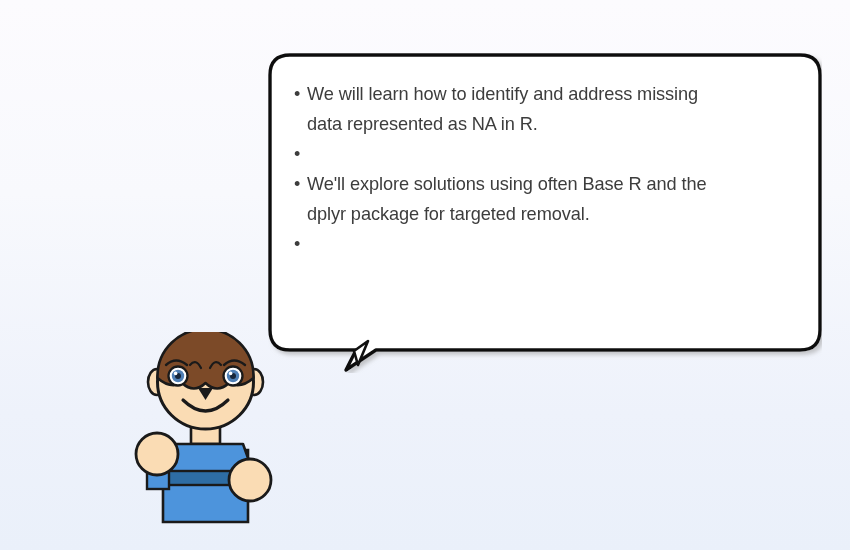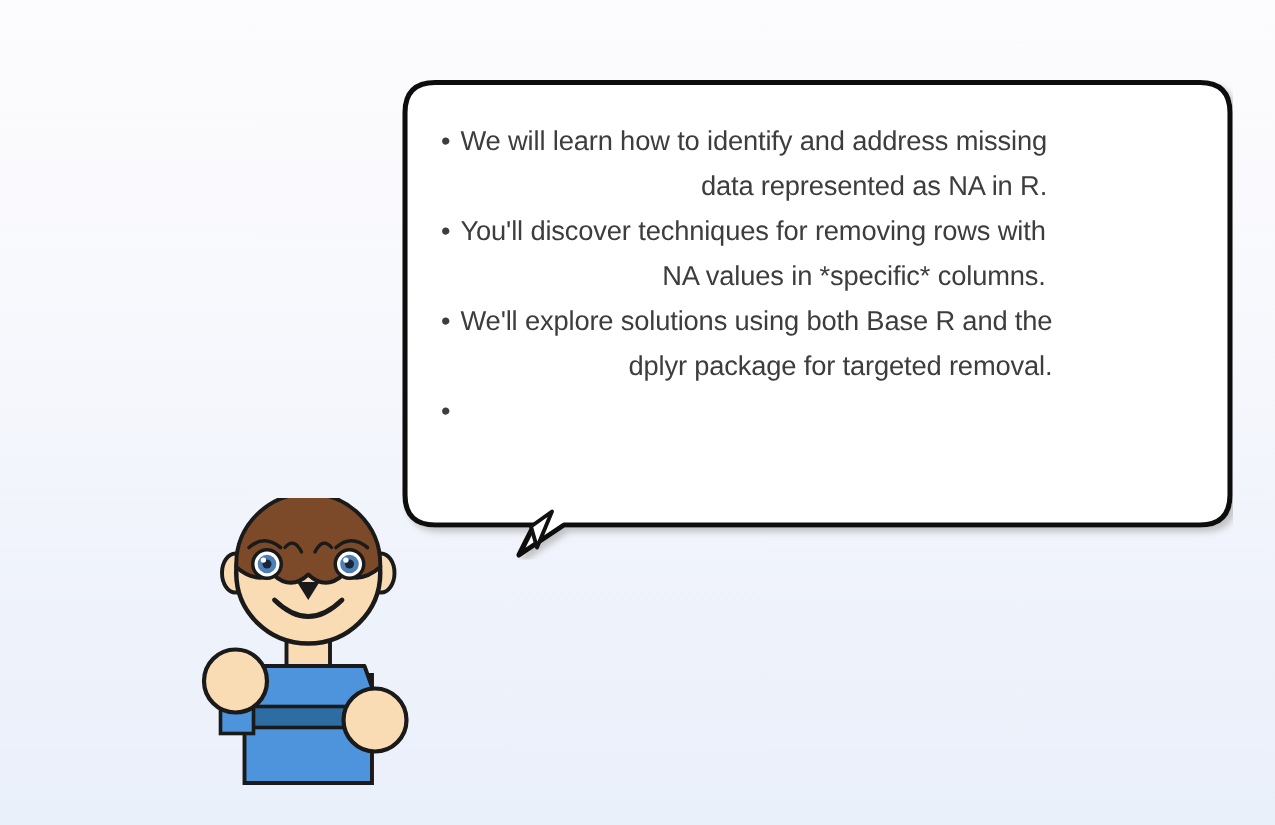--- a/index.html
+++ b/index.html
@@ -54,21 +54,20 @@
     color: #3d3d3d;
     font-size: 18px;
     line-height: 30px;
   }
   .bullet-text {
     color: #3d3d3d;
     font-size: 18.2px;
     line-height: 30px;
     letter-spacing: -0.1px;
     white-space: pre-line;
-    text-align: right;
   }
 
   
   #character {
     position: absolute;
     left: 133px;
     top: 332px;
     width: 145px;
     height: 195px;
   }
@@ -99,26 +98,24 @@
     </svg>
 
     <div id="bubble-text">
       <div class="bullet-row">
         <span class="bullet-dot">•</span>
         <span class="bullet-text">We will learn how to identify and address missing
 data represented as NA in R.</span>
       </div>
       <div class="bullet-row">
         <span class="bullet-dot">•</span>
-        <span class="bullet-text">You'll discover techniques for removing rows with
-NA values in *specific* columns.</span>
       </div>
       <div class="bullet-row">
         <span class="bullet-dot">•</span>
-        <span class="bullet-text">We'll explore solutions using both Base R and the
+        <span class="bullet-text">We'll explore solutions using often Base R and the
 dplyr package for targeted removal.</span>
       </div>
       <div class="bullet-row">
         <span class="bullet-dot">•</span>
       </div>
     </div>
   </div>
 
   <div id="character">
     <svg viewBox="0 0 145 195" xmlns="http://www.w3.org/2000/svg">

